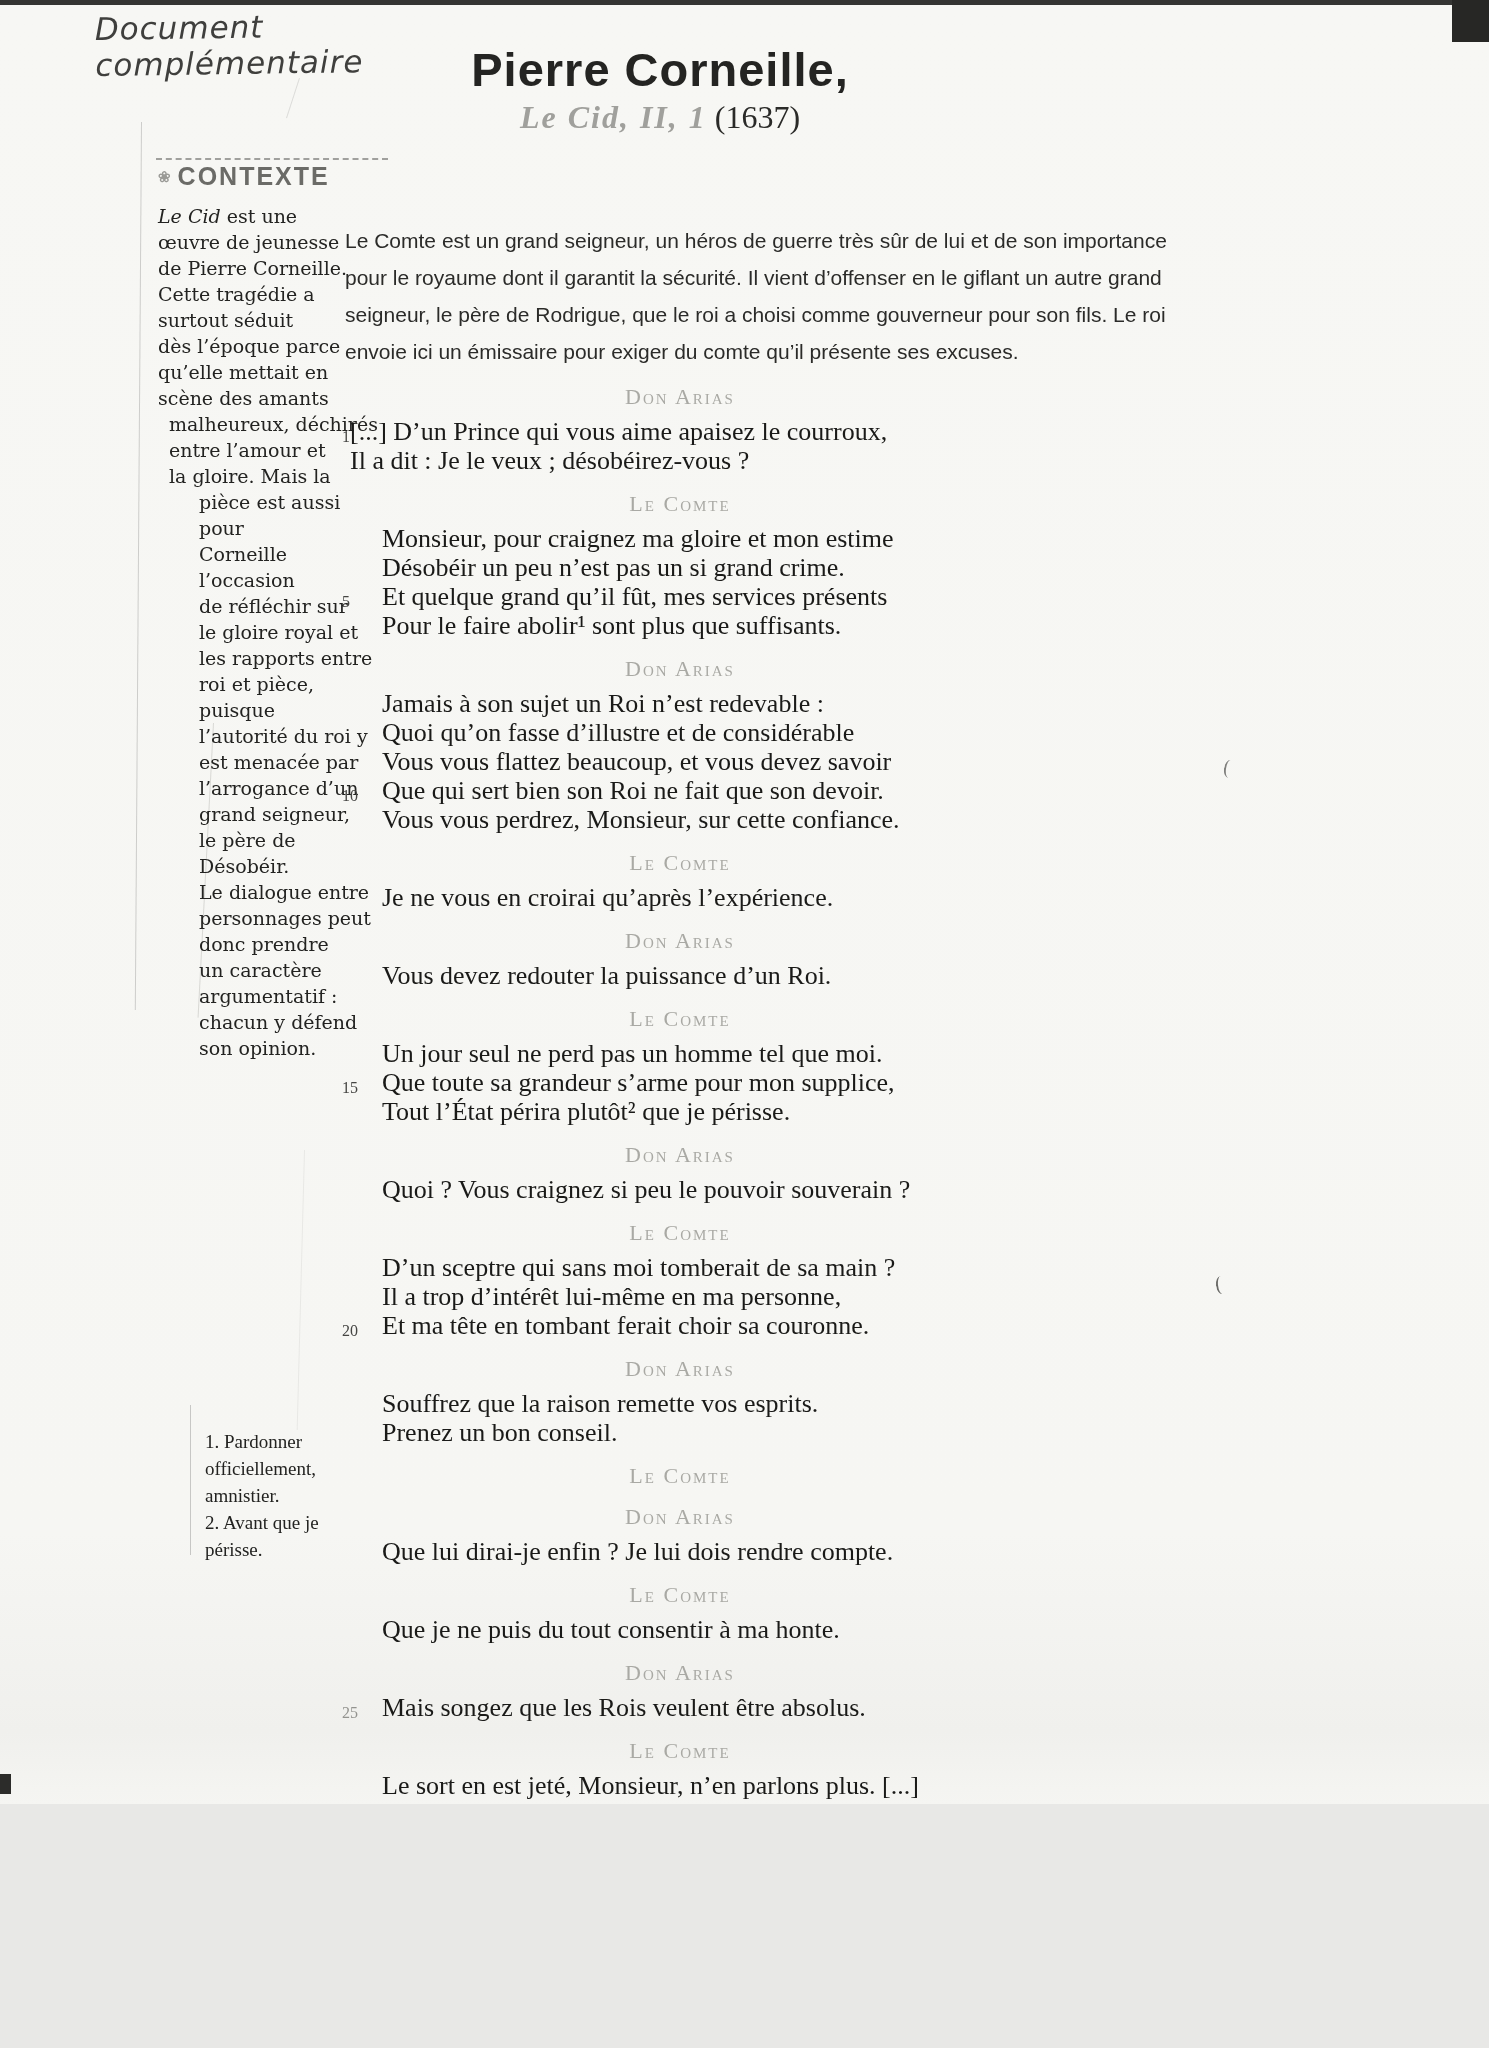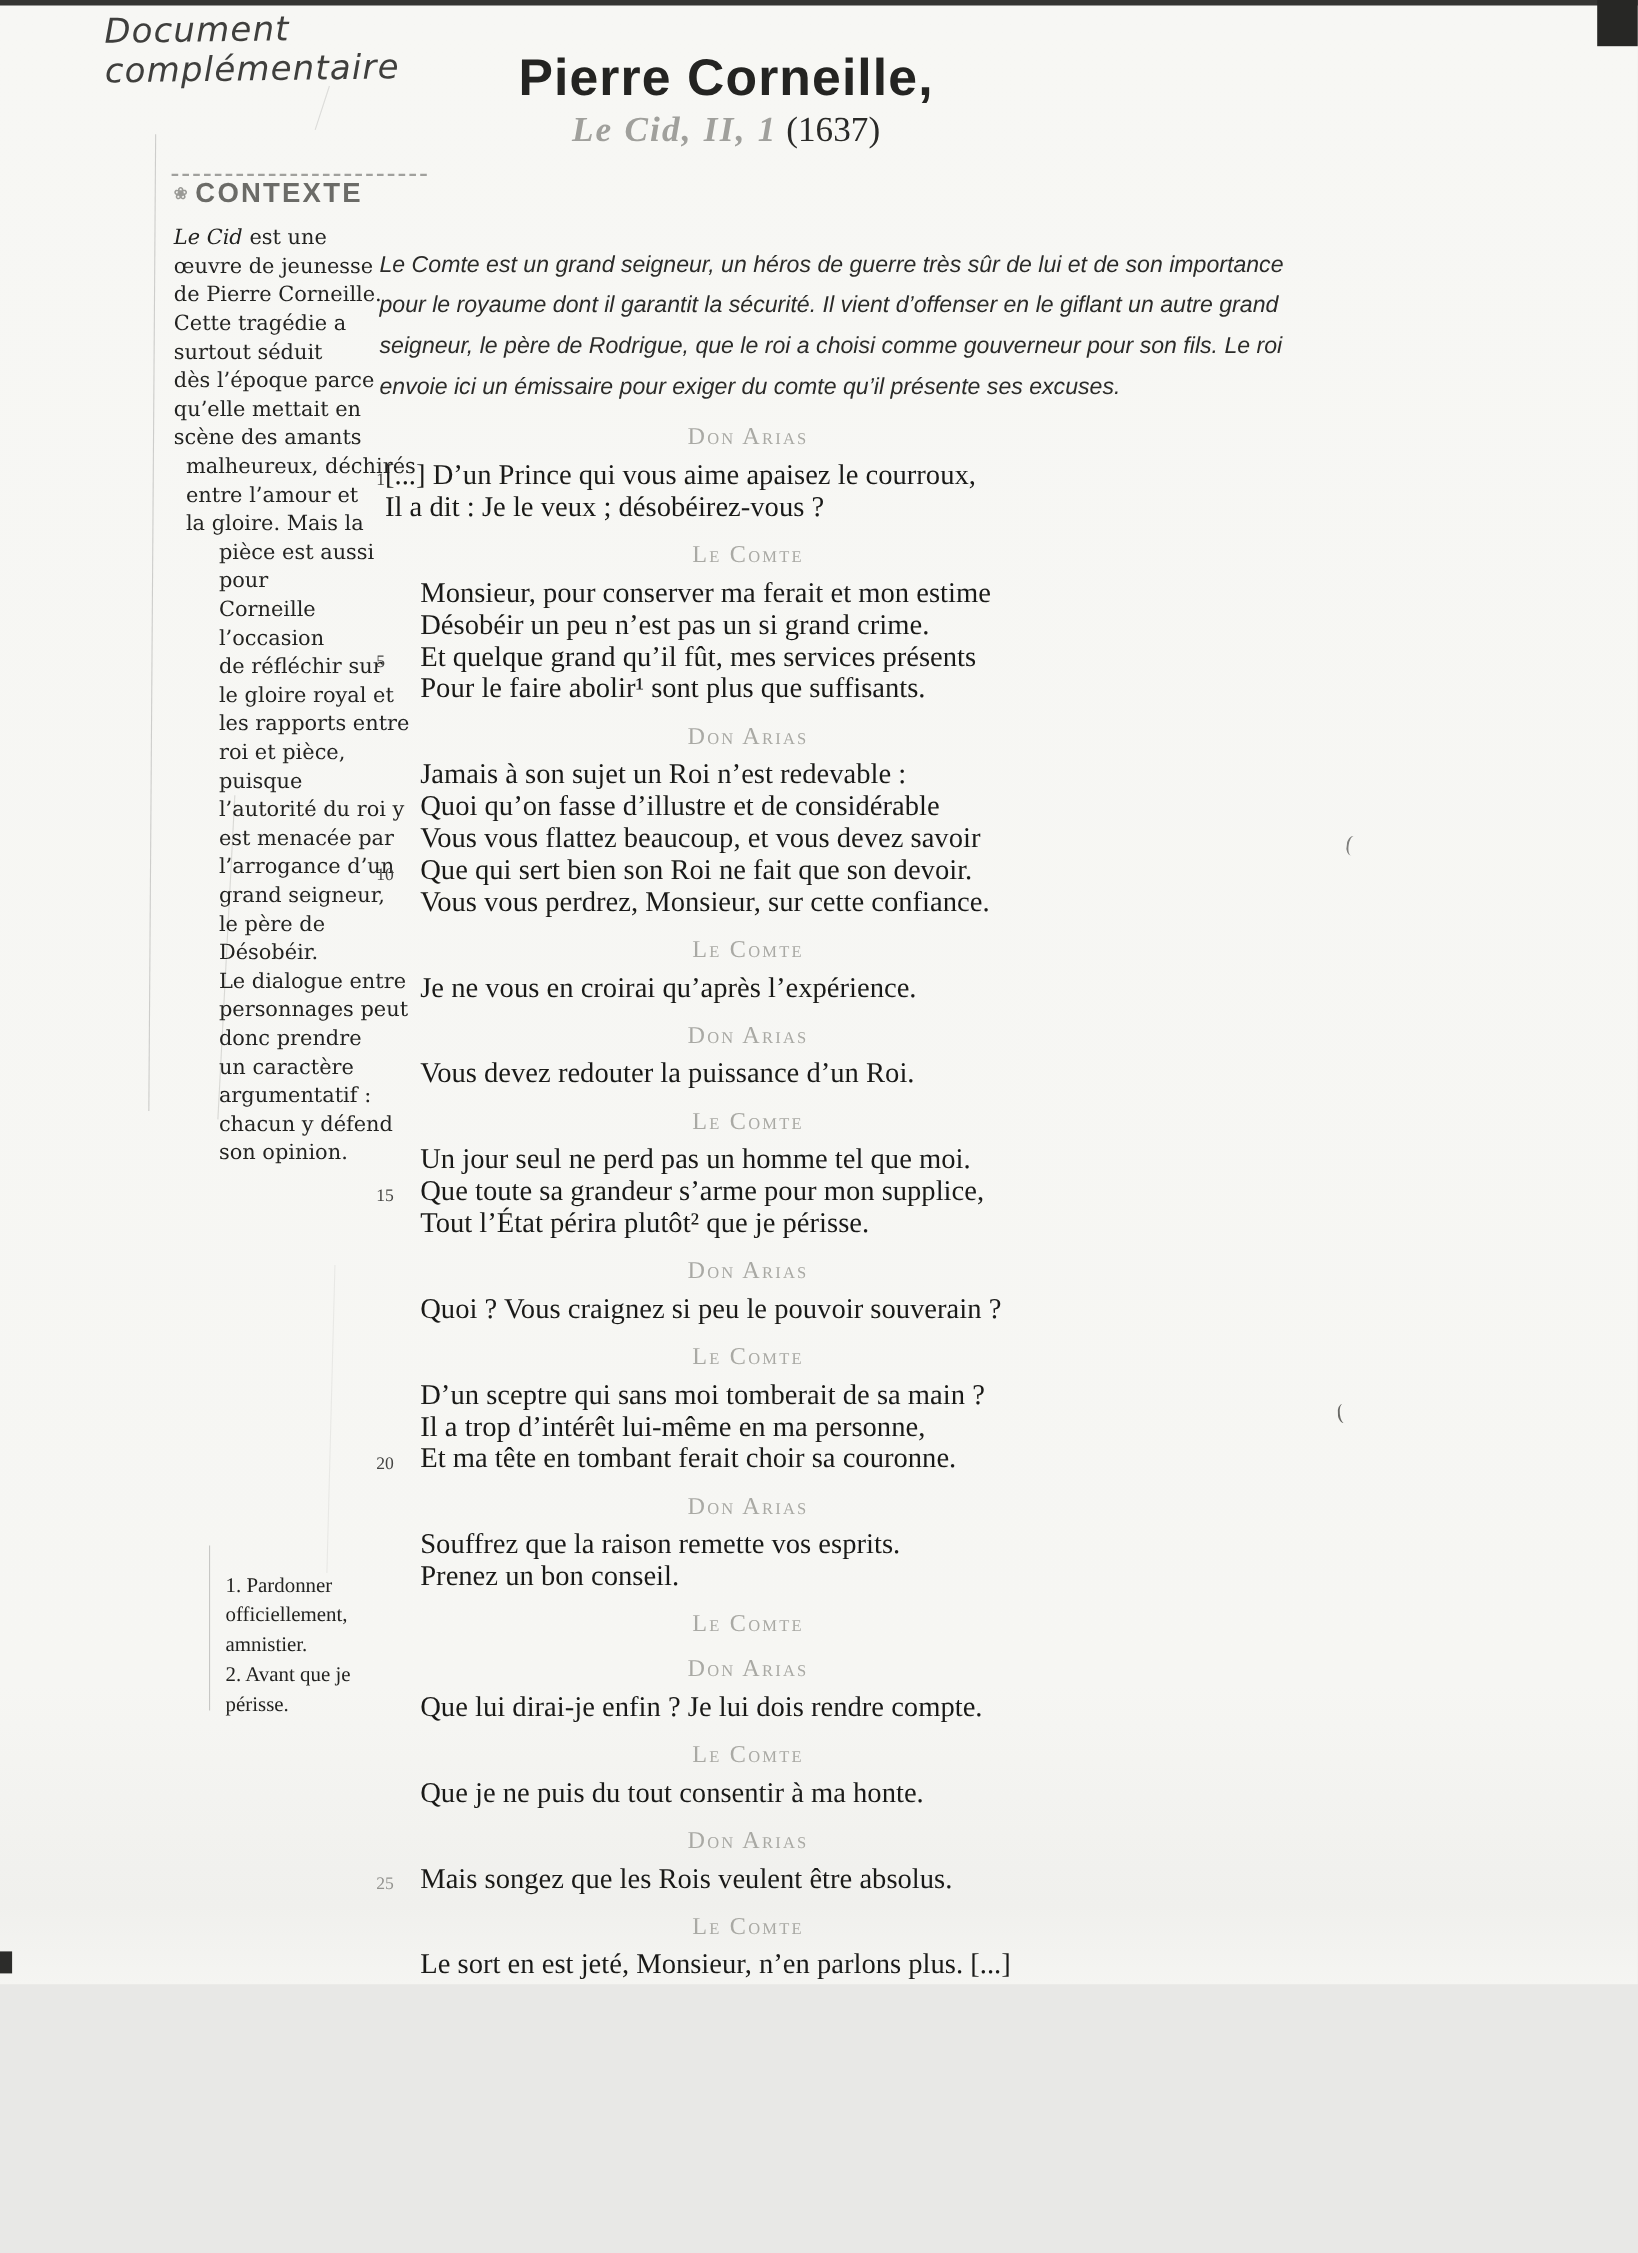--- a/index.html
+++ b/index.html
@@ -52,21 +52,21 @@
     font-family:"Liberation Sans", sans-serif;font-weight:bold;
     font-size:25px;color:#6b6b67;letter-spacing:2px;
   }
   .flower-icon{font-size:15px;color:#9a9a96;vertical-align:3px;margin-right:5px;}
   .context-lines{margin-top:12px;font-family:"DejaVu Serif", serif;font-size:19px;line-height:26px;color:#232321;}
   .ctx-line.ind0{padding-left:0;}
   .ctx-line.ind1{padding-left:11px;}
   .ctx-line.ind2{padding-left:41px;}
   
   .intro{position:absolute;left:345px;top:222px;width:900px;
-    font-family:"Liberation Sans", sans-serif;font-style:italic;
+    font-family:"Liberation Sans", sans-serif;
     font-size:21px;line-height:37px;color:#2b2b29;}
   
   .play{position:absolute;left:330px;top:368px;width:700px;}
   .speaker-heading{
     text-align:center;font-variant:small-caps;
     font-family:"Liberation Serif", serif;
     font-size:22px;line-height:24px;color:#a9a9a4;letter-spacing:2px;
     margin:17px 0 8px 0;
   }
   .verse-line{position:relative;padding-left:52px;font-size:26px;line-height:29px;color:#1a1a18;}
@@ -149,21 +149,21 @@
       <div class="intro-line">pour le royaume dont il garantit la sécurité. Il vient d’offenser en le giflant un autre grand</div>
       <div class="intro-line">seigneur, le père de Rodrigue, que le roi a choisi comme gouverneur pour son fils. Le roi</div>
       <div class="intro-line">envoie ici un émissaire pour exiger du comte qu’il présente ses excuses.</div>
     </div>
 
   <div class="play" id="play-block">
       <div class="speaker-heading">Don Arias</div>
       <div class="verse-line outdent"><span class="vnum">1</span><span class="vtext">[...] D’un Prince qui vous aime apaisez le courroux,</span></div>
       <div class="verse-line outdent"><span class="vtext">Il a dit : Je le veux ; désobéirez-vous ?</span></div>
       <div class="speaker-heading">Le Comte</div>
-      <div class="verse-line"><span class="vtext">Monsieur, pour conserver ma ferait et mon estime</span></div>
+      <div class="verse-line"><span class="vtext">Monsieur, pour craignez ma gloire et mon estime</span></div>
       <div class="verse-line"><span class="vtext">Désobéir un peu n’est pas un si grand crime.</span></div>
       <div class="verse-line"><span class="vnum">5</span><span class="vtext">Et quelque grand qu’il fût, mes services présents</span></div>
       <div class="verse-line"><span class="vtext">Pour le faire abolir¹ sont plus que suffisants.</span></div>
       <div class="speaker-heading">Don Arias</div>
       <div class="verse-line"><span class="vtext">Jamais à son sujet un Roi n’est redevable :</span></div>
       <div class="verse-line"><span class="vtext">Quoi qu’on fasse d’illustre et de considérable</span></div>
       <div class="verse-line"><span class="vtext">Vous vous flattez beaucoup, et vous devez savoir</span></div>
       <div class="verse-line"><span class="vnum">10</span><span class="vtext">Que qui sert bien son Roi ne fait que son devoir.</span></div>
       <div class="verse-line"><span class="vtext">Vous vous perdrez, Monsieur, sur cette confiance.</span></div>
       <div class="speaker-heading">Le Comte</div>

